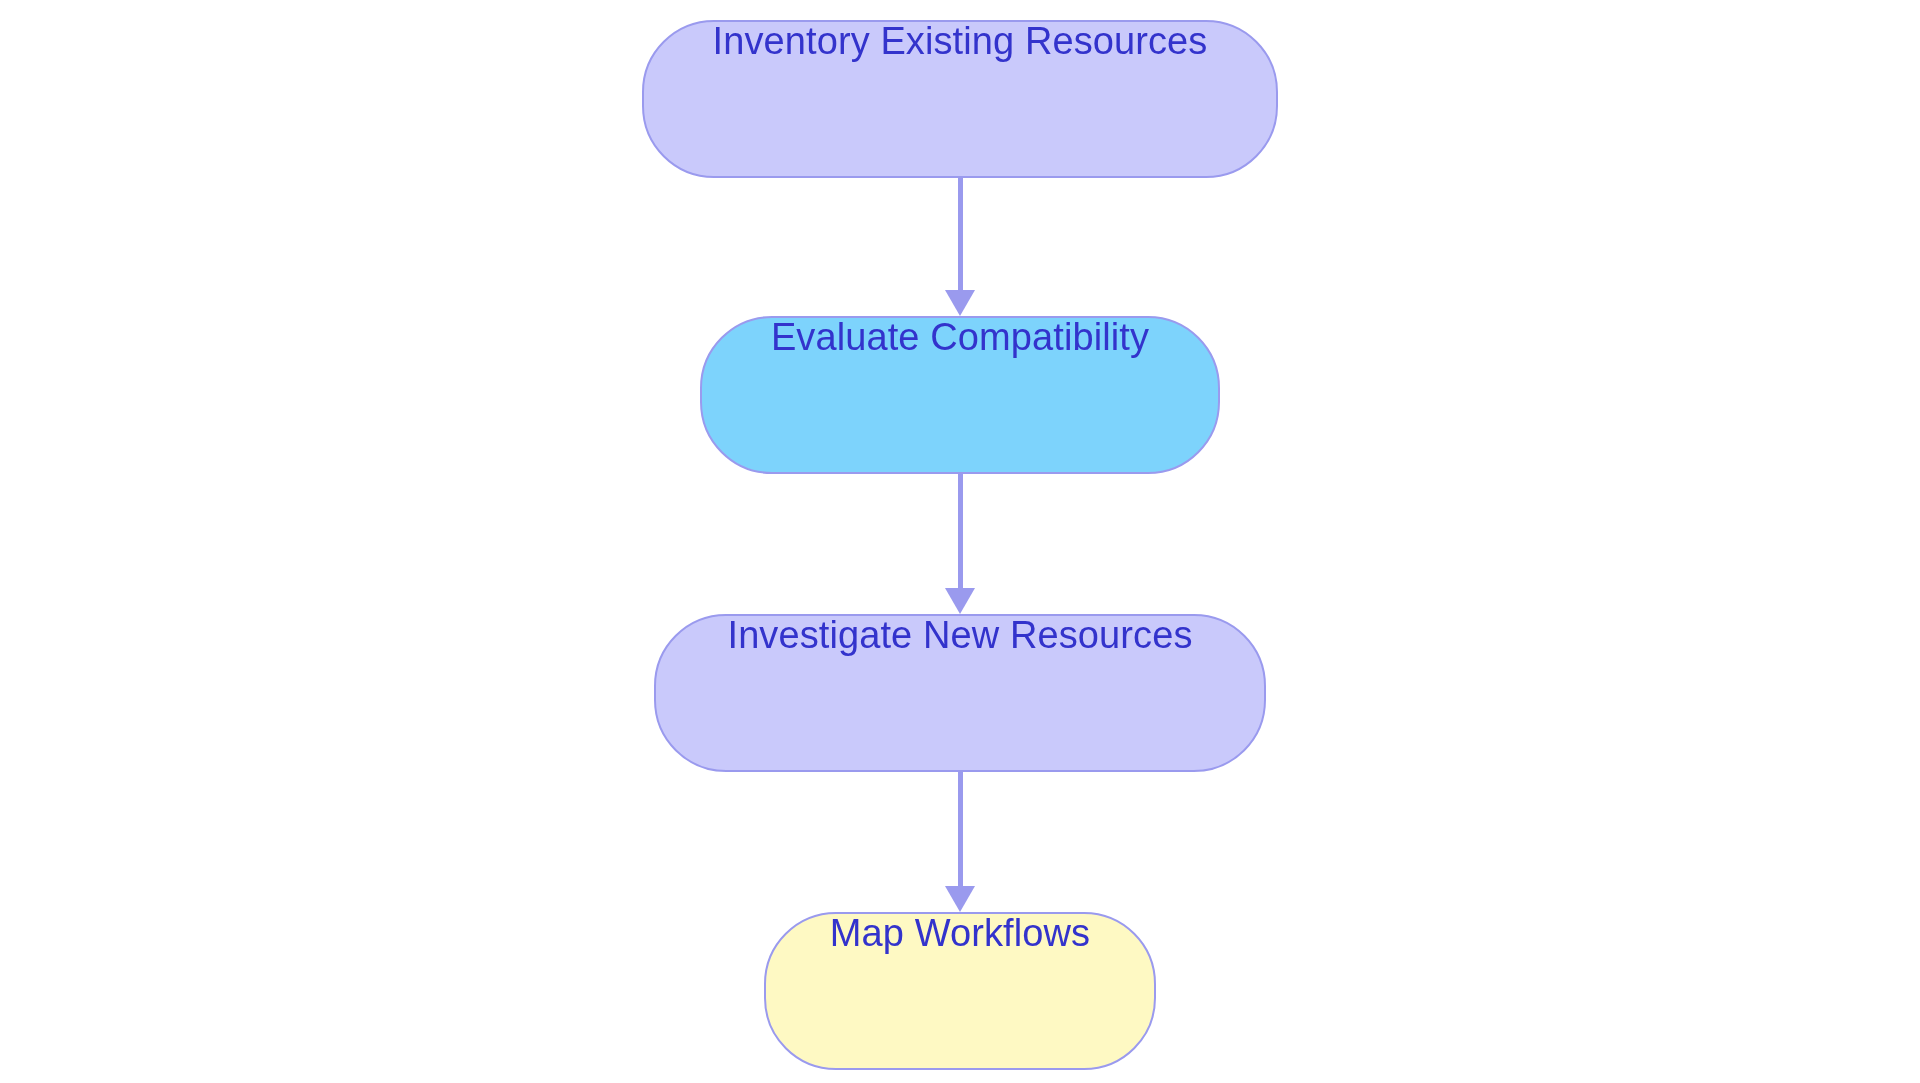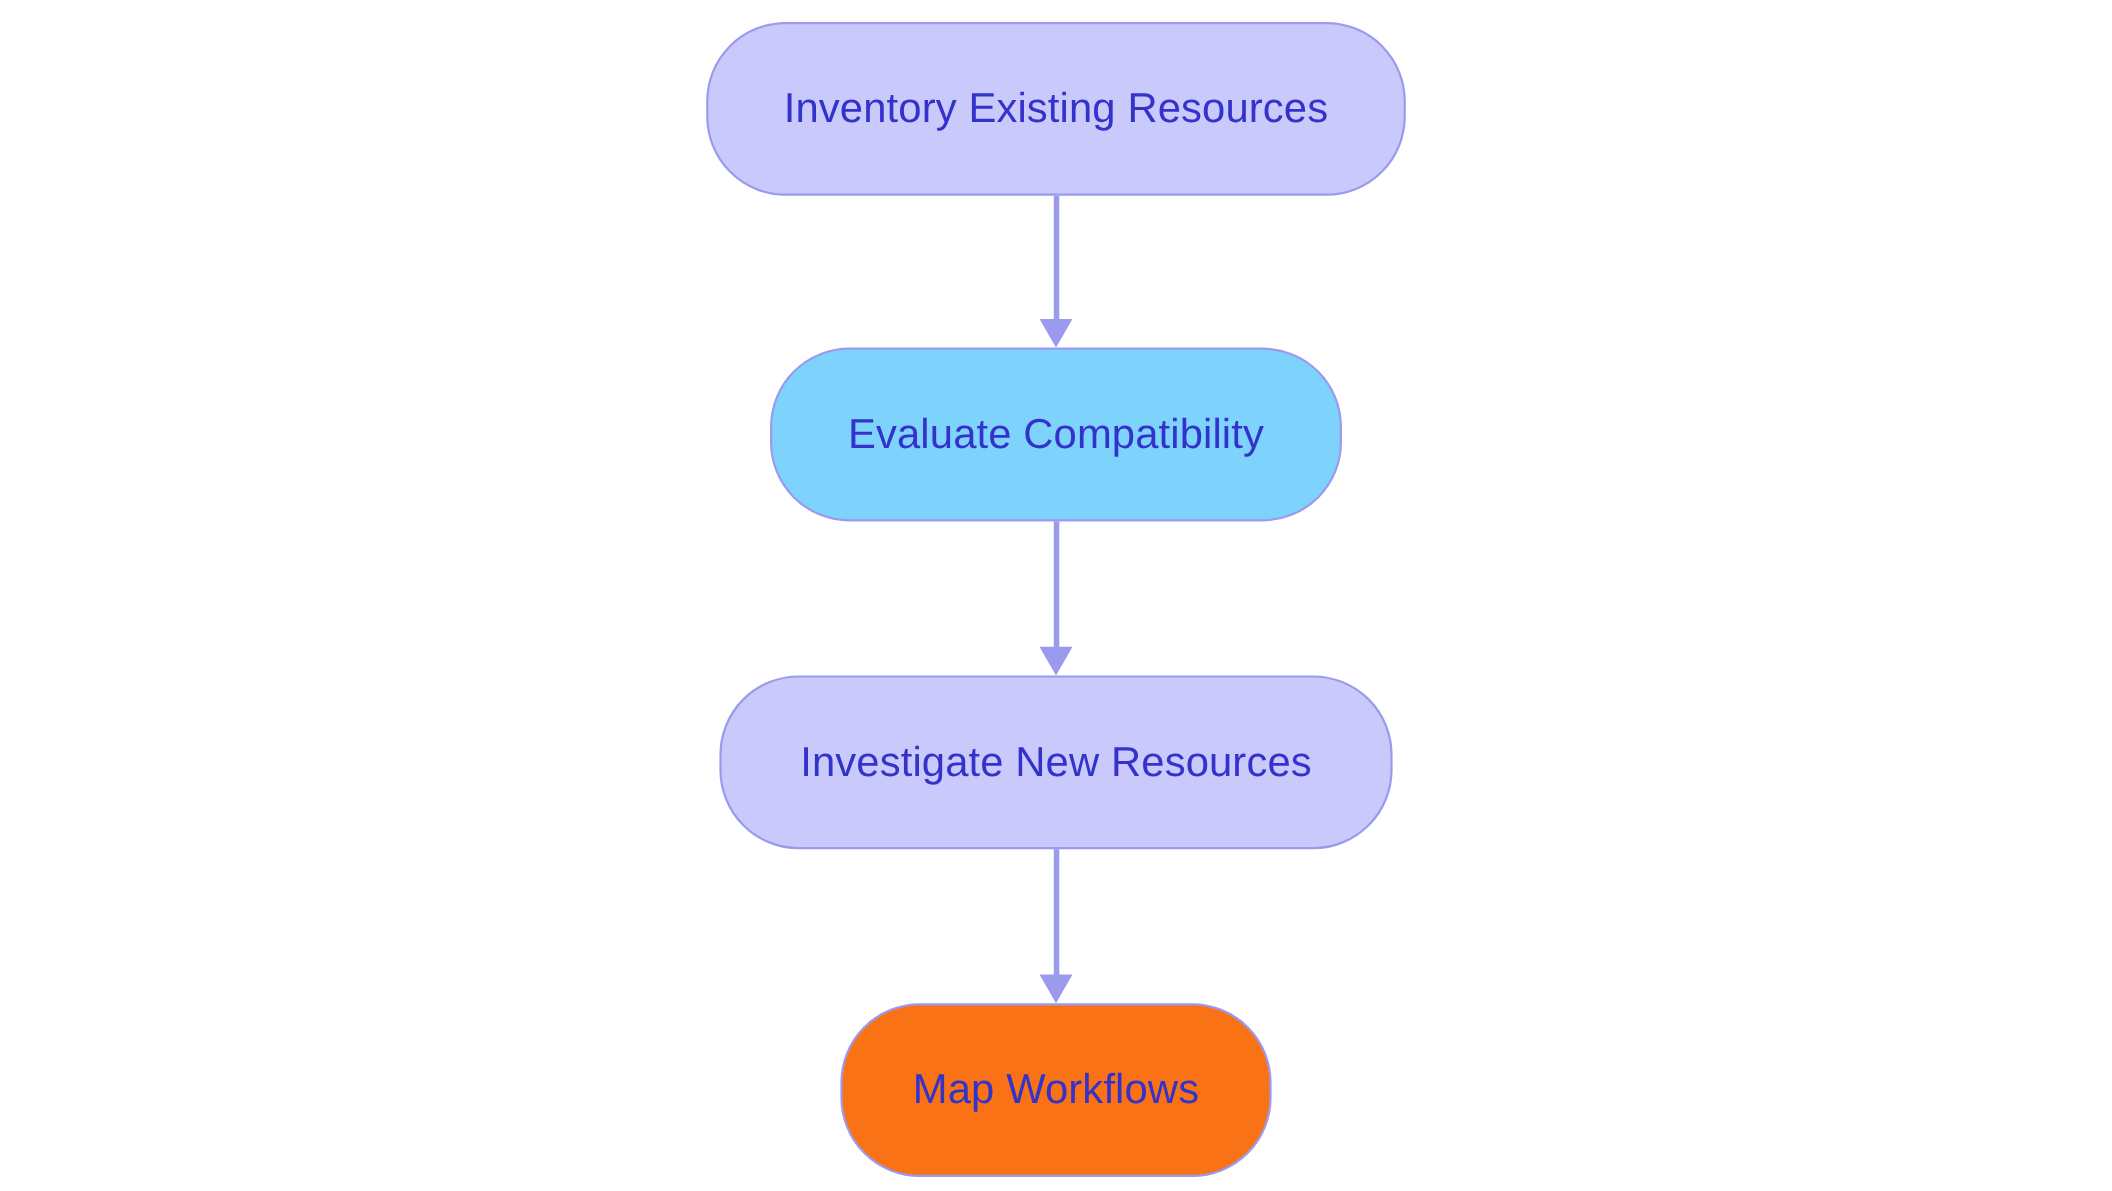--- a/index.html
+++ b/index.html
@@ -30,21 +30,20 @@
     height: 1083px;
     display: flex;
     flex-direction: column;
     align-items: center;
     justify-content: flex-start;
   }
 
   .node {
     box-sizing: border-box;
     display: flex;
-    align-items: center;
     justify-content: center;
     background: #c9c9fb;
     border: 2px solid #9a9aee;
     border-radius: 72px;
     color: #3333cc;
     font-family: "Liberation Sans", sans-serif;
     font-size: 38px;
     font-weight: 400;
     letter-spacing: 0.1px;
     line-height: 1;
@@ -116,18 +115,18 @@
 
     <div class="node node-2" style="background: rgb(201, 201, 251); border-color: rgb(154, 154, 238); color: rgb(51, 51, 204);">
       <span class="node-label">Investigate New Resources</span>
     </div>
 
     <div class="connector conn-2">
       <div class="stem" style="background: rgb(154, 154, 238);"></div>
       <div class="head" style="border-top-color: rgb(154, 154, 238);"></div>
     </div>
 
-    <div class="node node-3" style="background: #f97316; border-color: rgb(154, 154, 238); color: rgb(51, 51, 204);">
+    <div class="node node-3" style="background: #fef9c3; border-color: rgb(154, 154, 238); color: rgb(51, 51, 204);">
       <span class="node-label">Map Workflows</span>
     </div>
 
   </div>
 </div>
 
 </body></html>

